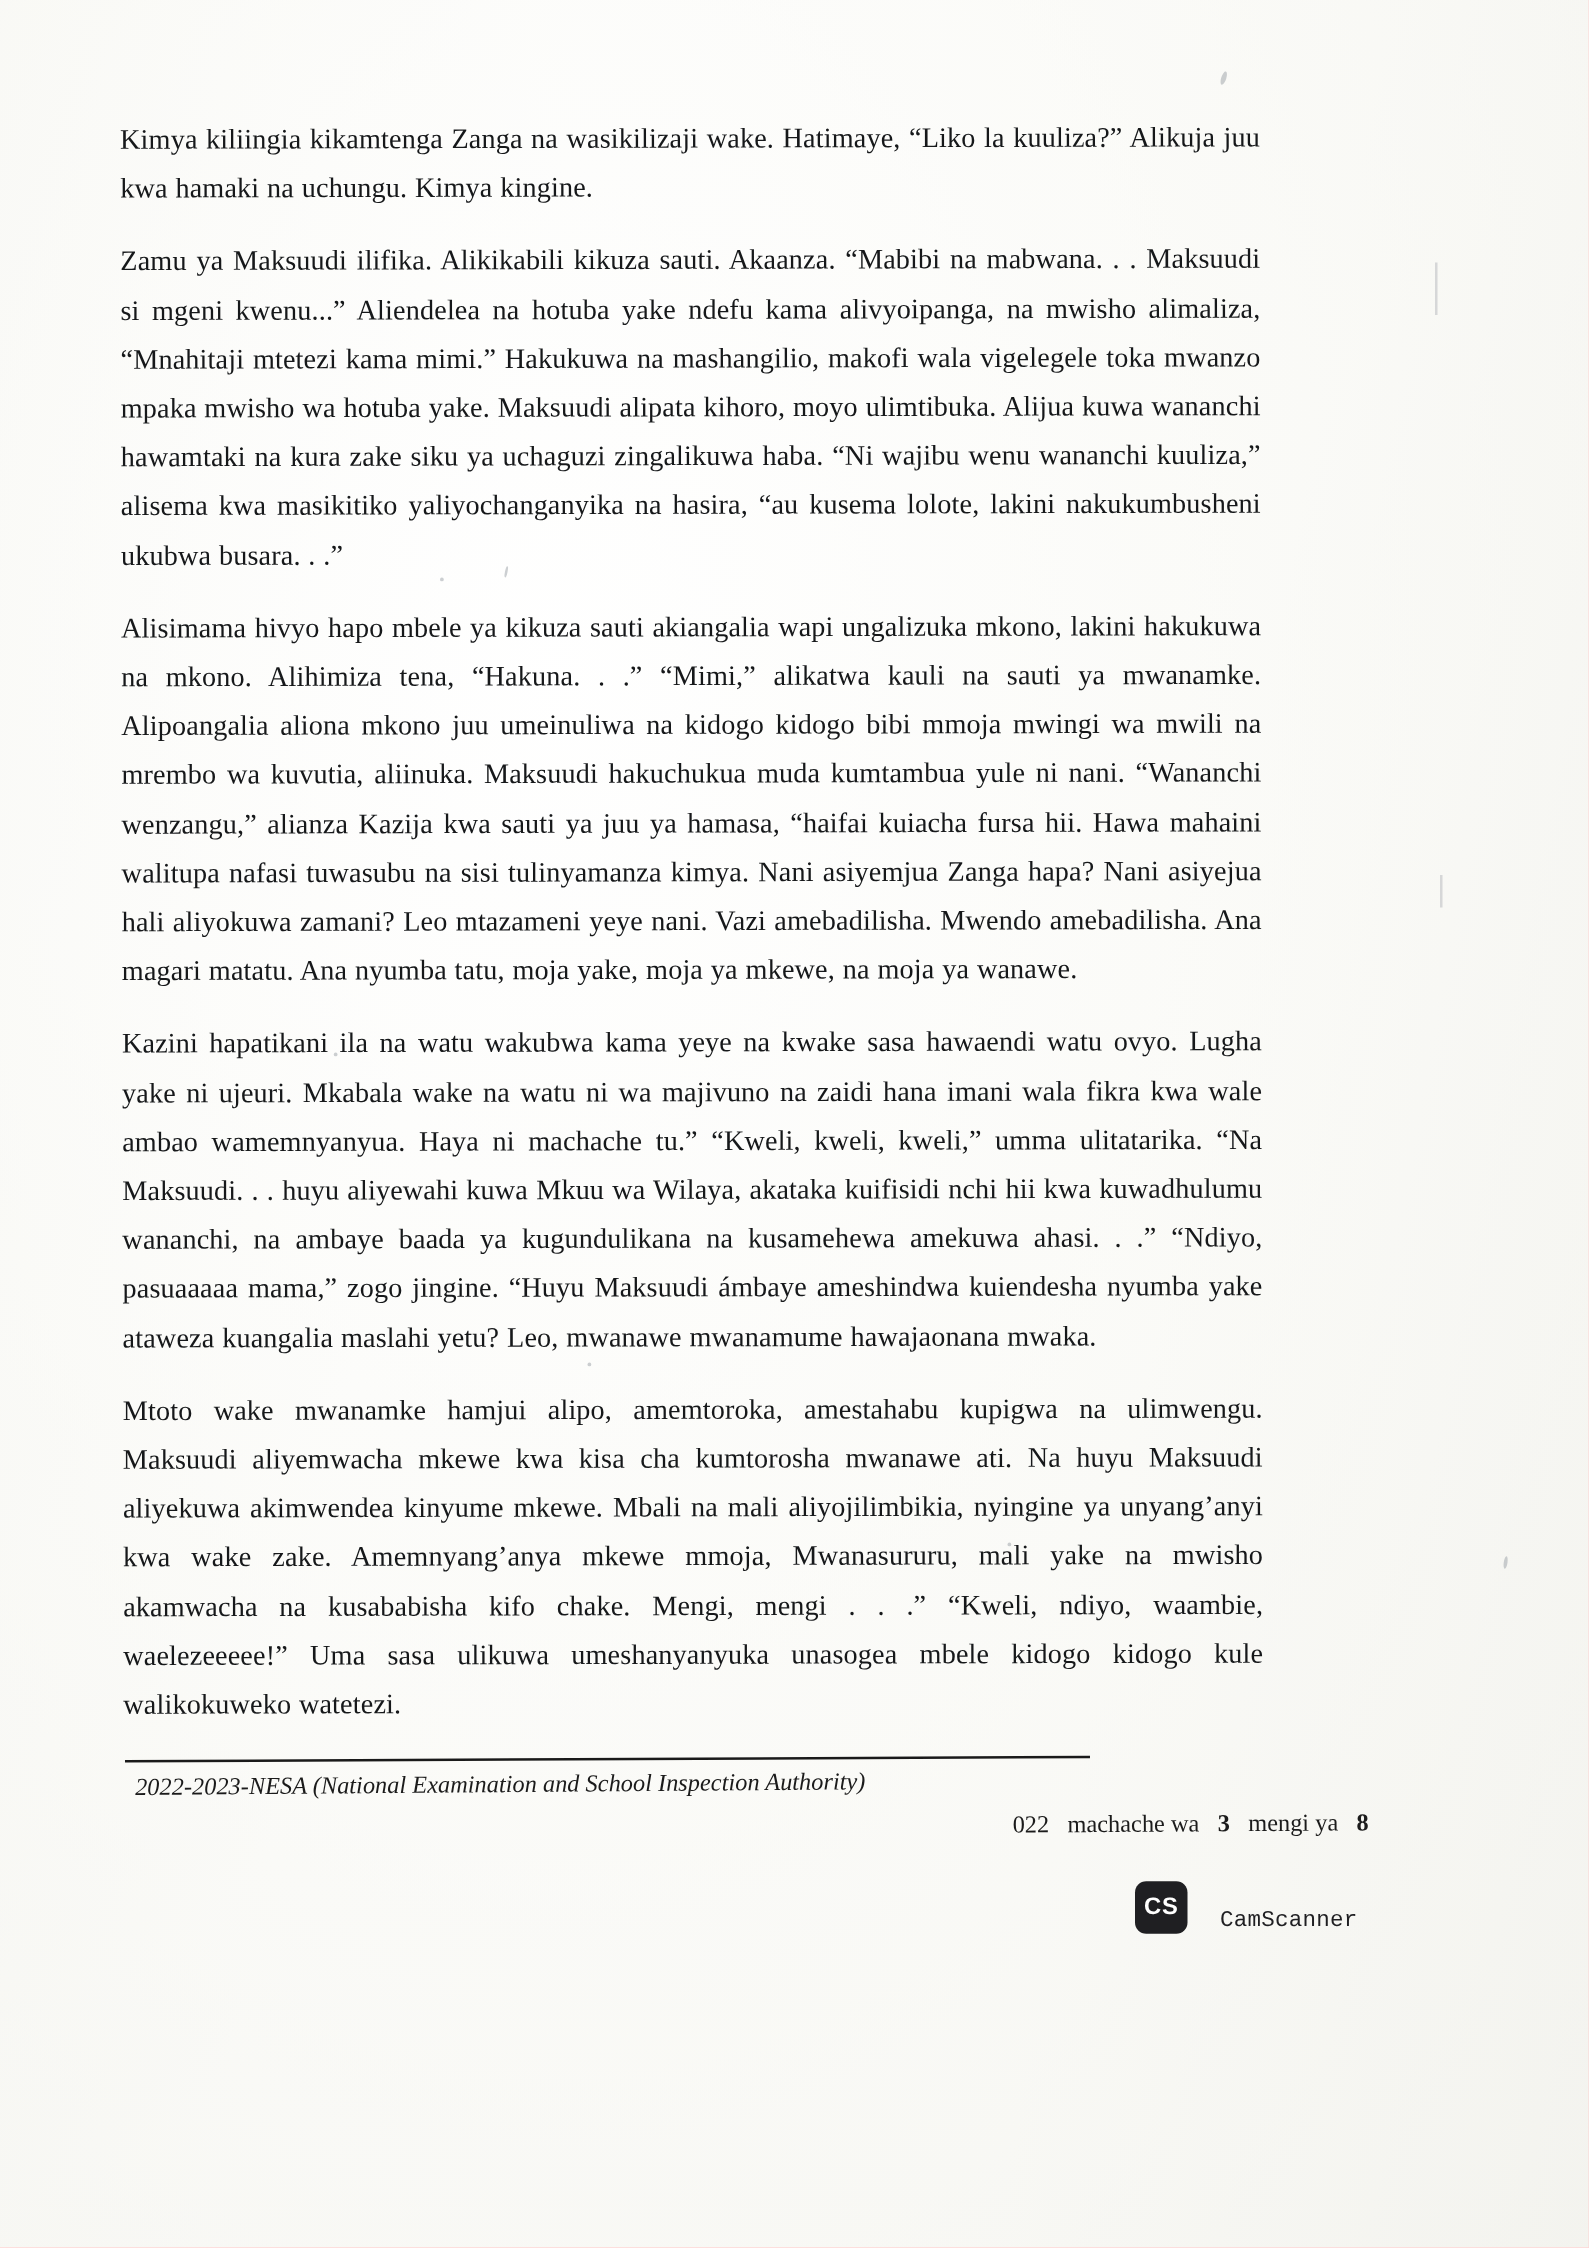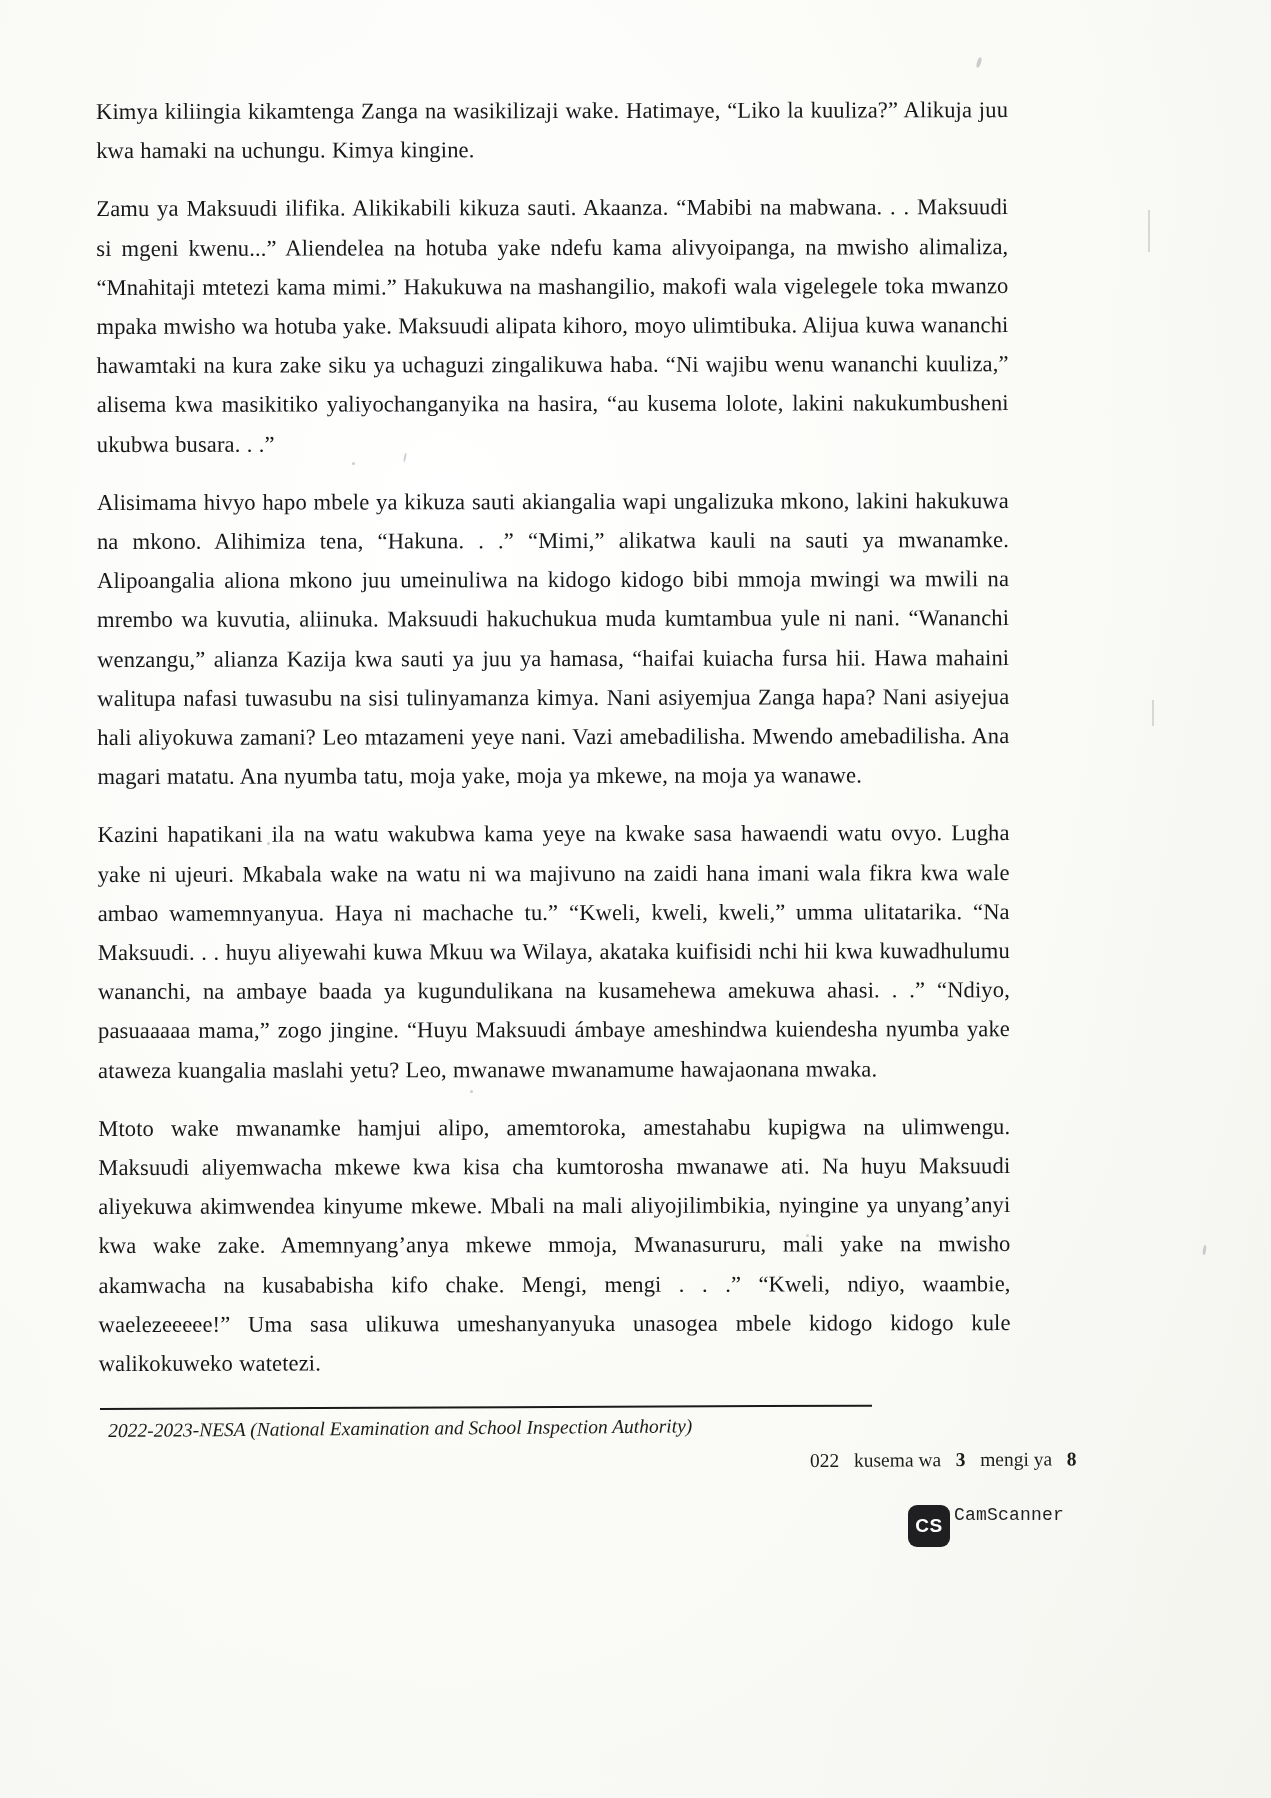--- a/index.html
+++ b/index.html
@@ -96,22 +96,22 @@
     white-space: nowrap;
   }
   .footer-right b { font-weight: 700; }
 
   
   .camscanner {
     position: absolute;
     left: 908px;
     top: 1505px;
     display: flex;
-    align-items: flex-start;
-    gap: 4px;
+    align-items: flex-end;
+    gap: 26px;
   }
   .cs-badge {
     width: 42px;
     height: 42px;
     border-radius: 9px;
     background: #1f1f22;
     color: #ffffff;
     font-family: "Liberation Sans", sans-serif;
     font-size: 19px;
     font-weight: 700;
@@ -165,21 +165,21 @@
       <p class="para">Mtoto wake mwanamke hamjui alipo, amemtoroka, amestahabu kupigwa na ulimwengu. Maksuudi aliyemwacha mkewe kwa kisa cha kumtorosha mwanawe ati. Na huyu Maksuudi aliyekuwa akimwendea kinyume mkewe. Mbali na mali aliyojilimbikia, nyingine ya unyang’anyi kwa wake zake. Amemnyang’anya mkewe mmoja, Mwanasururu, mali yake na mwisho akamwacha na kusababisha kifo chake. Mengi, mengi . . .” “Kweli, ndiyo, waambie, waelezeeeee!” Uma sasa ulikuwa umeshanyanyuka unasogea mbele kidogo kidogo kule walikokuweko watetezi.</p>
     </div>
 
     <div class="footer-rule"></div>
 
     <div class="footer-left">2022-2023-NESA (National Examination and School Inspection Authority)</div>
 
     <div class="footer-right">
       <span>022</span>
       <span>&nbsp;</span>
-      <span>kusema wa</span>
+      <span>machache wa</span>
       <span>&nbsp;</span>
       <b>3</b>
       <span>&nbsp;</span>
       <span>mengi ya</span>
       <span>&nbsp;</span>
       <b>8</b>
     </div>
 
     <div class="camscanner">
       <div class="cs-badge">CS</div>

